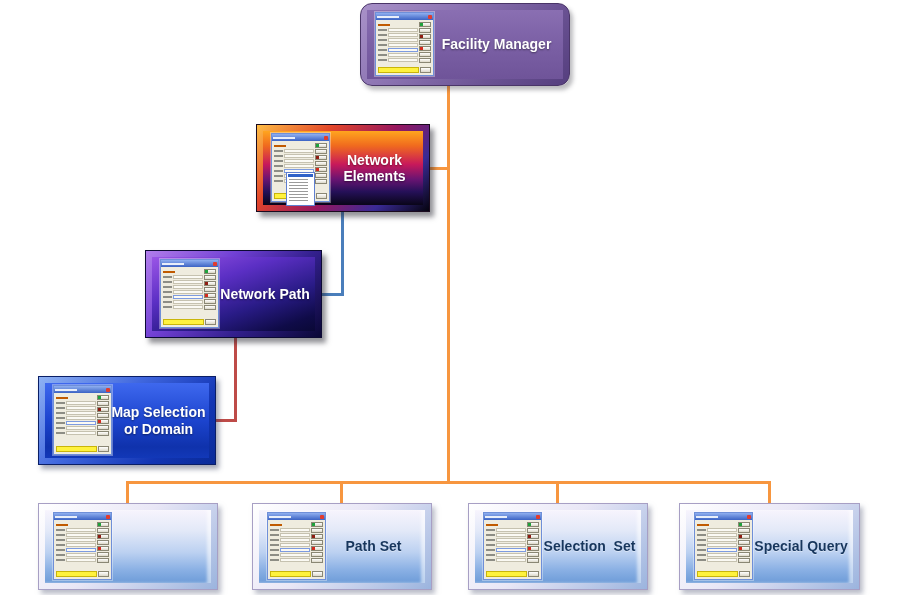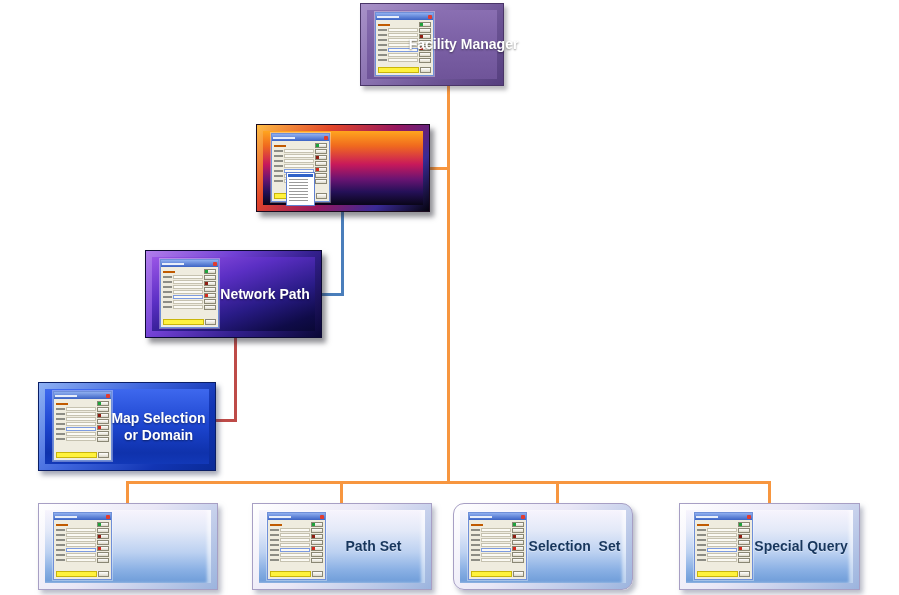--- a/index.html
+++ b/index.html
@@ -14,48 +14,48 @@
   
   .node{position:absolute;box-sizing:border-box;border:1px solid transparent;}
   .face{position:absolute;inset:6px;}
   .label{position:absolute;left:66px;right:3px;top:0;bottom:0;display:flex;align-items:center;
          justify-content:center;text-align:center;font-weight:700;font-size:14px;line-height:1.15;
          white-space:pre-wrap;}
   .lbl-light{color:#ffffff;text-shadow:0 1px 2px rgba(0,0,0,.45);}
   .lbl-dark{color:#17365D;text-shadow:0 1px 0 rgba(255,255,255,.4);}
   .nowrap{white-space:nowrap;}
 
-  .n-fm{left:360px;top:3px;width:144px;height:83px;border-color:#4A3568;
+  .n-fm{left:360px;top:3px;width:210px;height:83px;border-color:#4A3568;
         background:linear-gradient(135deg,#A992C9 0%,#8C74B2 35%,#6B5394 70%,#553E7E 100%);
-        box-shadow:3px 4px 4px rgba(60,60,70,.35);}
+        box-shadow:3px 4px 4px rgba(60,60,70,.35);border-radius:12px;}
   .f-fm{background:linear-gradient(180deg,#8A6FB2 0%,#7C61A6 45%,#6F5499 100%);}
 
   .n-ne{left:256px;top:124px;width:174px;height:88px;border-color:#1A0A1E;
         background:linear-gradient(135deg,#FFBE45 0%,#E2452A 30%,#97175F 55%,#3A2A96 78%,#05030E 100%);
         box-shadow:4px 5px 5px rgba(40,40,50,.5);}
   .f-ne{background:linear-gradient(180deg,#FFA51E 0%,#F06A1E 20%,#C8195A 45%,#6A1472 65%,#251058 82%,#090518 100%);}
 
   .n-np{left:145px;top:250px;width:177px;height:88px;border-color:#0C0A33;
         background:linear-gradient(135deg,#B27EEC 0%,#7140D4 35%,#33208E 65%,#0A0736 100%);
         box-shadow:4px 5px 5px rgba(40,40,50,.5);}
   .f-np{background:linear-gradient(160deg,#9A55E6 0%,#5B2FC4 35%,#291B86 65%,#0F0B48 88%,#0A0836 100%);padding-left:20px;}
 
   .n-ms{left:38px;top:376px;width:178px;height:89px;border-color:#0A1E66;
         background:linear-gradient(135deg,#8FB2F4 0%,#4067DE 40%,#1235B4 75%,#0A2B98 100%);
-        box-shadow:3px 4px 5px rgba(50,60,90,.45);margin-top:6px;}
+        box-shadow:3px 4px 5px rgba(50,60,90,.45);}
   .f-ms{background:linear-gradient(180deg,#3E68EE 0%,#1C44CE 50%,#0F32AC 85%,#1238B8 100%);}
 
   .n-lt{width:180px;height:87px;top:503px;border-color:#A79FC4;
         background:linear-gradient(135deg,#FFFFFF 0%,#E9E7F6 45%,#9BB4DE 100%);
         box-shadow:3px 4px 5px rgba(130,135,155,.55);}
   .f-lt{background:linear-gradient(180deg,#F7F4FD 0%,#E3E9F8 28%,#BCD1F1 58%,#8AB0E4 82%,#6D9CD8 100%);
         box-shadow:inset -4px 0 3px rgba(255,255,255,.55);}
   .n-db{left:38px;}
   .n-qs{left:252px;}
-  .n-ss{left:453px;border-radius:11px;}
+  .n-ss{left:468px;}
   .n-sq{left:679px;width:181px;}
 
   
   .thumb{position:absolute;left:8px;top:2px;bottom:3px;width:57px;background:#EFECDF;
          border:1px solid #6F8FD8;box-shadow:0 0 0 1px rgba(255,255,255,.35);}
   .t-bar{height:7px;background:linear-gradient(180deg,#8FAFF0,#3C63C4);display:flex;
          align-items:center;justify-content:space-between;padding:0 1px;}
   .t-ttl{width:22px;height:2px;background:#E8EEFA;}
   .t-x{width:4px;height:4px;background:#E23B2E;border-radius:1px;}
   .t-main{position:absolute;top:9px;left:2px;right:2px;bottom:11px;display:flex;}
@@ -216,20 +216,21 @@
       <i class="t-bt"></i>
       <i class="t-bt"></i>
     </div>
   </div>
   <div class="t-foot">
     <i class="t-yel"></i>
     <i class="t-ok"></i>
   </div>
   <i class="t-list"></i>
 </div>
+      <div class="label lbl-light">Network Elements</div>
     </div>
   </div>
 
   <div class="node n-np">
     <div class="face f-np">
       <div class="thumb thumb-slot">
   <div class="t-bar">
     <i class="t-ttl"></i>
     <i class="t-x"></i>
   </div>

